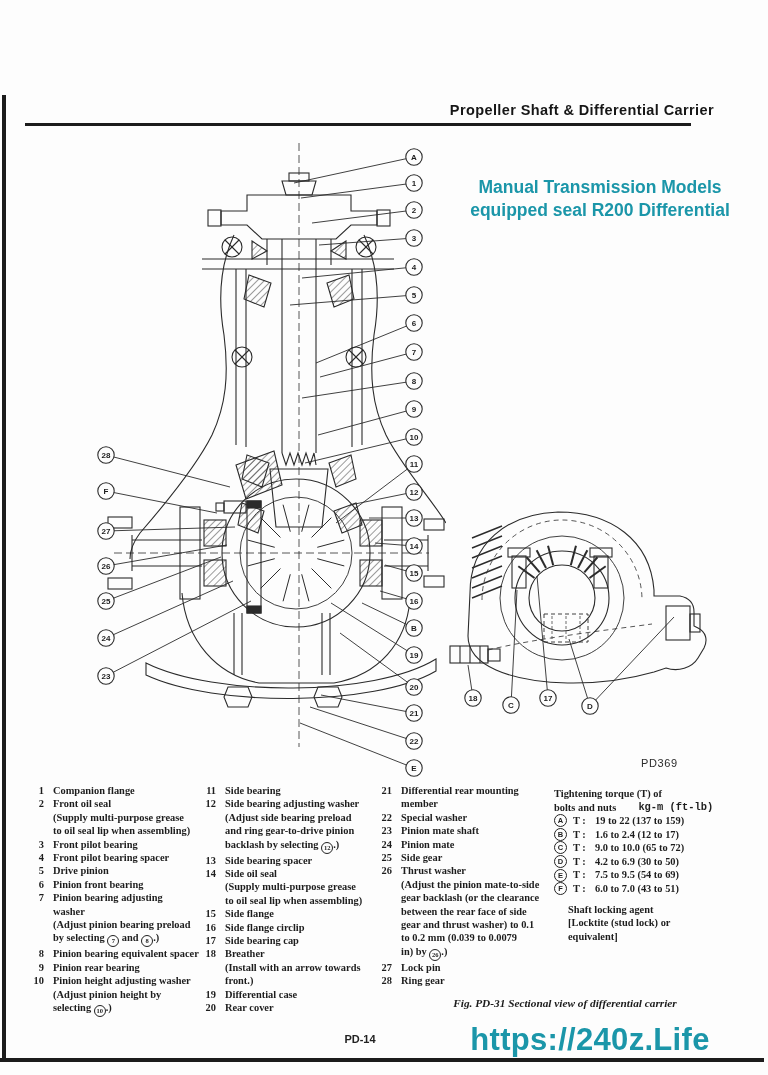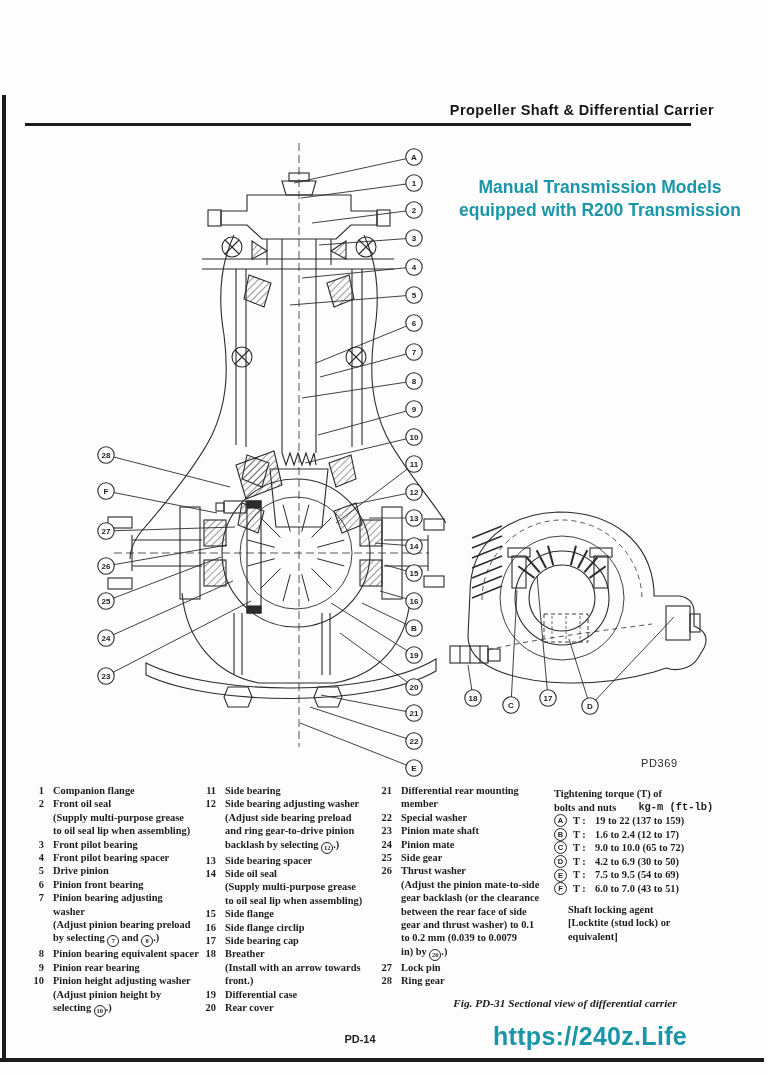--- a/index.html
+++ b/index.html
@@ -36,36 +36,36 @@
   .cl{flex:none;display:inline-block;width:11px;height:11px;border:1px solid #222;border-radius:50%;
       font:bold 7.5px/11px "Liberation Sans",sans-serif;text-align:center;}
   .tq-t{flex:none;width:22px;margin-left:6px;}
   .tq-val{white-space:nowrap;}
   .tq-note{margin-top:7px;padding-left:14px;}
   .caption{position:absolute;left:437px;top:997px;width:256px;text-align:center;white-space:nowrap;
            font:bold italic 11.3px "Liberation Serif",serif;color:#1b1b1b;font-style:italic;}
   .pageno{position:absolute;left:325px;top:1033px;width:70px;text-align:center;
           font-size:11px;font-weight:bold;color:#222;}
   .wm{position:absolute;left:470px;top:1022px;width:240px;text-align:center;
-      font-size:25px;font-weight:bold;letter-spacing:.3px;}
+      font-size:31px;font-weight:bold;letter-spacing:.3px;}
 </style>
 </head>
 <body>
 
 <div class="page">
 
   <div class="border-left"></div>
   <div class="border-bottom"></div>
 
   <div class="title">Propeller Shaft &amp; Differential Carrier</div>
   <div class="title-rule"></div>
 
   <div class="annotation" style="color: rgb(27, 150, 169);">
     <div>Manual Transmission Models</div>
-    <div>equipped with R200 Transmission</div>
+    <div>equipped seal R200 Differential</div>
   </div>
 
   <svg id="main-diagram" width="362" height="650" viewBox="0 0 362 650" style="left:84px;top:135px;">
     <defs>
       <pattern id="h1" width="5" height="5" patternUnits="userSpaceOnUse" patternTransform="rotate(45)">
         <line x1="0" y1="0" x2="0" y2="5" stroke="#3a3a3a" stroke-width="1"></line>
       </pattern>
     </defs>
     <g stroke="#2b2b2b" stroke-width="1.1" fill="none">
 

